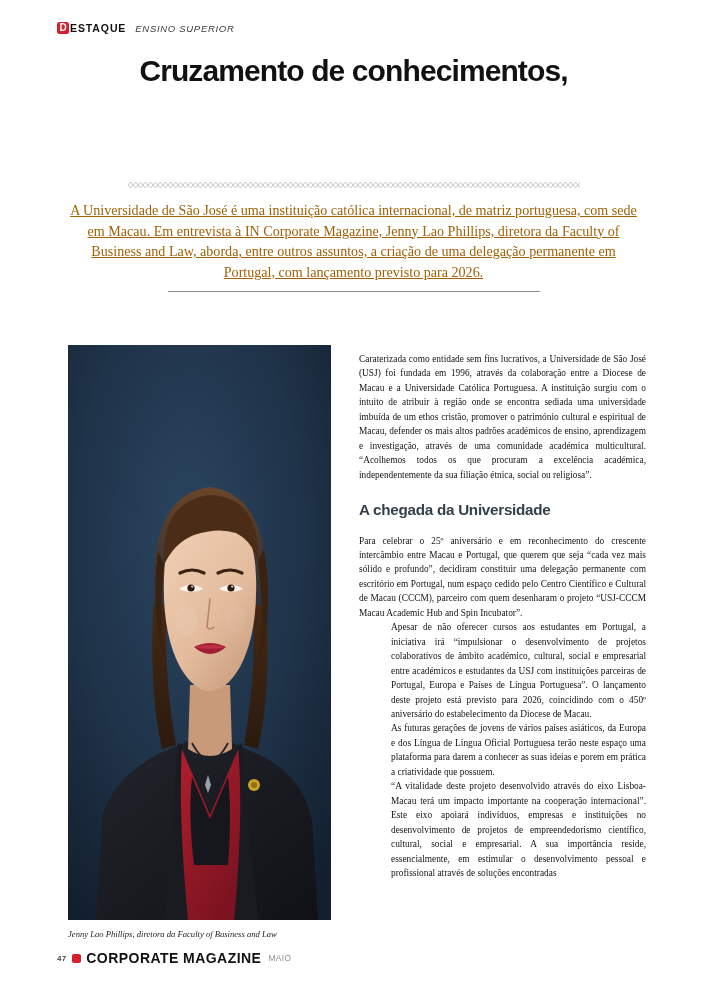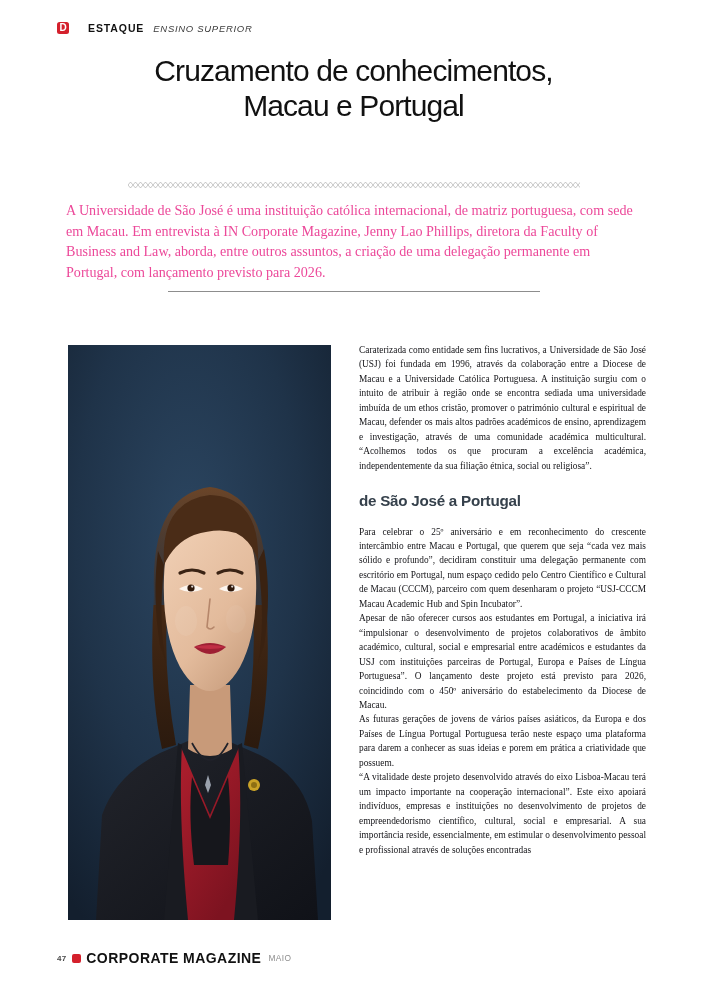--- a/index.html
+++ b/index.html
@@ -37,64 +37,65 @@
     line-height:12px;
     text-align:center;
     letter-spacing:0;
   }
   .destaque-word {
     font-family:"Liberation Sans", sans-serif;
     font-weight:bold;
     font-size:10.5px;
     letter-spacing:0.9px;
     color:#111111;
-    margin-left:19px;
+    margin-left:1px;
   }
   .kicker-section {
     font-family:"Liberation Sans", sans-serif;
     font-style:italic;
     font-size:9.5px;
     letter-spacing:0.7px;
     color:#3a3a3a;
     text-align:right;
   }
 
   
   .headline {
     position:absolute;
     left:55px; top:53px;
     width:597px;
     text-align:center;
     font-family:"Liberation Sans", sans-serif;
-    font-weight:normal;
+    font-weight:bold;
     font-size:30px;
     line-height:35px;
     letter-spacing:-0.9px;
     color:#111111;
   }
   .headline .hl-line { display:block; }
 
   
   .zigzag {
     position:absolute;
     left:128px; top:181px;
     width:452px; height:8px;
     opacity:0.72;
   }
 
   
   .lead {
     position:absolute;
     left:66px; top:200px;
     width:575px;
-    text-align:left;
+    text-align:center;
     font-family:"Liberation Serif", serif;
     font-size:14.1px;
     line-height:20.6px;
-    color:#ec4899;
+    color:#a16207;
+    text-decoration:underline;
   }
 
   .rule {
     position:absolute;
     left:168px; top:291px;
     width:372px; height:1px;
     background:#8d8d8d;
   }
 
   
@@ -114,32 +115,32 @@
     font-family:"Liberation Serif", serif;
     font-style:italic;
     font-size:8.6px;
     line-height:11px;
     color:#1b1b1b;
   }
 
   
   .body-col {
     position:absolute;
-    left:359px; top:343px;
+    left:359px; top:352px;
     width:287px;
   }
   .body-col p {
     font-family:"Liberation Serif", serif;
     font-size:9.35px;
     line-height:14.45px;
     text-align:justify;
     color:#141418;
     margin:0;
   }
-  .body-col p + p { margin-top:0px; }
+  .body-col p + p { margin-top:0px;margin-left:32px; }
 
   .subhead {
     font-family:"Liberation Sans", sans-serif;
     font-weight:bold;
     font-size:15.2px;
     line-height:19.5px;
     letter-spacing:-0.25px;
     color:#35404b;
     margin:18px 0 14px 0;
   }
@@ -190,21 +191,20 @@
   <div class="kicker-bar">
     <span class="brand-lockup">
       <span class="d-badge">D</span>
       <span class="destaque-word">ESTAQUE</span>
     </span>
     <span class="kicker-section">ENSINO SUPERIOR</span>
   </div>
 
   <h1 class="headline">
     <span class="hl-line">Cruzamento de conhecimentos,</span>
-    <span class="hl-line">Macau e Portugal</span>
   </h1>
 
   <svg class="zigzag" viewBox="0 0 452 8" preserveAspectRatio="none">
     <defs>
       <pattern id="zzpat" x="0" y="0" width="5" height="8" patternUnits="userSpaceOnUse">
         <path d="M0 4 L2.5 1 L5 4 L2.5 7 Z" fill="none" stroke="#7d7d7d" stroke-width="0.6"></path>
       </pattern>
     </defs>
     <rect x="0" y="0" width="452" height="8" fill="url(#zzpat)"></rect>
   </svg>
@@ -285,31 +285,32 @@
       <ellipse cx="168" cy="274" rx="10" ry="14" fill="#ffffff" opacity="0.05"></ellipse>
 
       <path d="M124 398 Q142 432 160 398" stroke="#20222a" stroke-width="1.7" fill="none"></path>
       <path d="M140 430 l3 10 l-3 8 l-3 -8 Z" fill="#9aa1ad"></path>
 
       <circle cx="186" cy="440" r="6" fill="#c9a227"></circle>
       <circle cx="186" cy="440" r="3" fill="#8d6f14"></circle>
     </svg>
   </div>
 
+  <p class="caption">Jenny Lao Phillips, diretora da Faculty of Business and Law</p>
 
   <div class="body-col">
     <p>Caraterizada como entidade sem fins lucrativos, a Universidade de São José (USJ) foi fundada em 1996, através da colaboração entre a Diocese de Macau e a Universidade Católica Portuguesa. A instituição surgiu com o intuito de atribuir à região onde se encontra sediada uma universidade imbuída de um ethos cristão, promover o património cultural e espiritual de Macau, defender os mais altos padrões académicos de ensino, aprendizagem e investigação, através de uma comunidade académica multicultural. “Acolhemos todos os que procuram a excelência académica, independentemente da sua filiação étnica, social ou religiosa”.</p>
 
     <h2 class="subhead">
-      <span class="sh-line">de São José a Portugal</span>
+      <span class="sh-line">A chegada da Universidade</span>
     </h2>
 
     <p>Para celebrar o 25º aniversário e em reconhecimento do crescente intercâmbio entre Macau e Portugal, que querem que seja “cada vez mais sólido e profundo”, decidiram constituir uma delegação permanente com escritório em Portugal, num espaço cedido pelo Centro Científico e Cultural de Macau (CCCM), parceiro com quem desenharam o projeto “USJ-CCCM Macau Academic Hub and Spin Incubator”.</p>
     <p>Apesar de não oferecer cursos aos estudantes em Portugal, a iniciativa irá “impulsionar o desenvolvimento de projetos colaborativos de âmbito académico, cultural, social e empresarial entre académicos e estudantes da USJ com instituições parceiras de Portugal, Europa e Países de Língua Portuguesa”. O lançamento deste projeto está previsto para 2026, coincidindo com o 450º aniversário do estabelecimento da Diocese de Macau.</p>
-    <p>As futuras gerações de jovens de vários países asiáticos, da Europa e dos Países de Língua Portugal Portuguesa terão neste espaço uma plataforma para darem a conhecer as suas ideias e porem em prática a criatividade que possuem.</p>
+    <p>As futuras gerações de jovens de vários países asiáticos, da Europa e dos Língua de Língua Oficial Portuguesa terão neste espaço uma plataforma para darem a conhecer as suas ideias e porem em prática a criatividade que possuem.</p>
     <p>“A vitalidade deste projeto desenvolvido através do eixo Lisboa-Macau terá um impacto importante na cooperação internacional”. Este eixo apoiará indivíduos, empresas e instituições no desenvolvimento de projetos de empreendedorismo científico, cultural, social e empresarial. A sua importância reside, essencialmente, em estimular o desenvolvimento pessoal e profissional através de soluções encontradas</p>
   </div>
 
   <div class="footer">
     <span class="folio">47</span>
     <span class="footer-badge"></span>
     <span class="footer-brand">CORPORATE MAGAZINE</span>
     <span class="footer-month">MAIO</span>
   </div>
 

